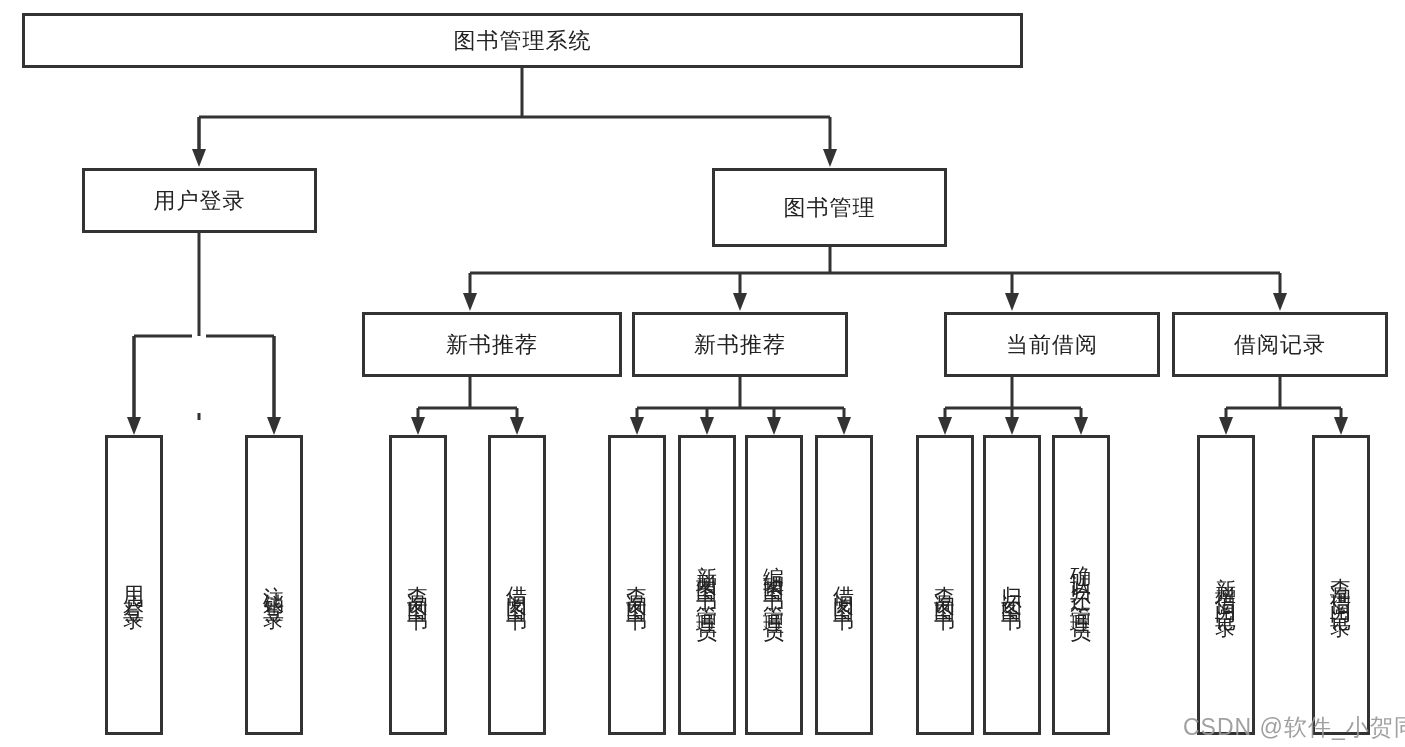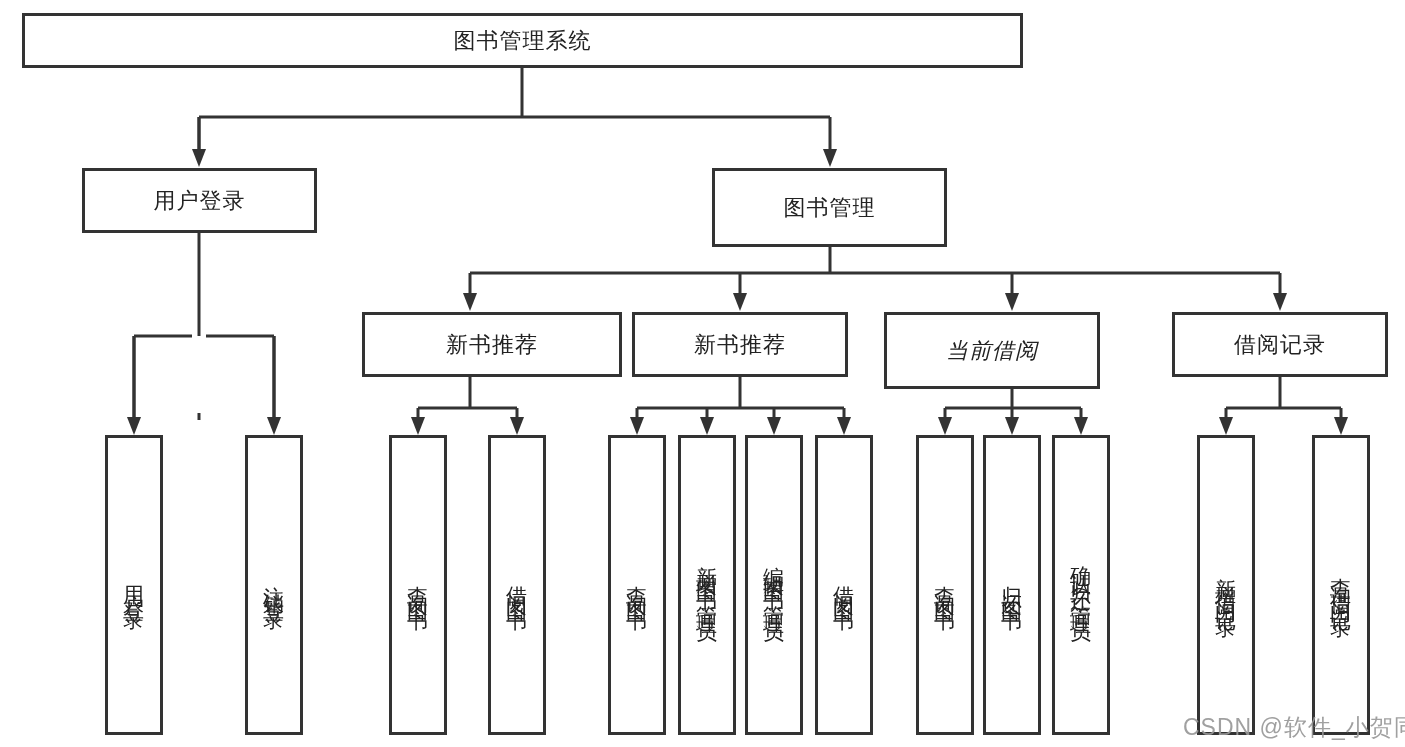--- a/index.html
+++ b/index.html
@@ -91,21 +91,21 @@
     </g>
   </svg>
 
   <div class="node hbox" style="left:22px; top:13px; width:1001px; height:55px;">图书管理系统</div>
 
   <div class="node hbox" style="left:82px; top:168px; width:235px; height:65px;">用户登录</div>
   <div class="node hbox" style="left:712px; top:168px; width:235px; height:79px;">图书管理</div>
 
   <div class="node hbox" style="left:362px; top:312px; width:260px; height:65px;">新书推荐</div>
   <div class="node hbox" style="left:632px; top:312px; width:216px; height:65px;">新书推荐</div>
-  <div class="node hbox" style="left:884px; top:312px; width:216px; height:77px;font-style:italic;">当前借阅</div>
+  <div class="node hbox" style="left:944px; top:312px; width:216px; height:65px;">当前借阅</div>
   <div class="node hbox" style="left:1172px; top:312px; width:216px; height:65px;">借阅记录</div>
 
   <div class="node vbox" style="left:105px; top:435px; width:58px; height:300px;">用户登录</div>
   <div class="node vbox" style="left:245px; top:435px; width:58px; height:300px;">注销登录</div>
 
   <div class="node vbox" style="left:389px; top:435px; width:58px; height:300px;">查询图书</div>
   <div class="node vbox" style="left:488px; top:435px; width:58px; height:300px;">借阅图书</div>
 
   <div class="node vbox" style="left:608px; top:435px; width:58px; height:300px;">查询图书</div>
   <div class="node vbox" style="left:678px; top:435px; width:58px; height:300px;">新增图书（管理员）</div>

